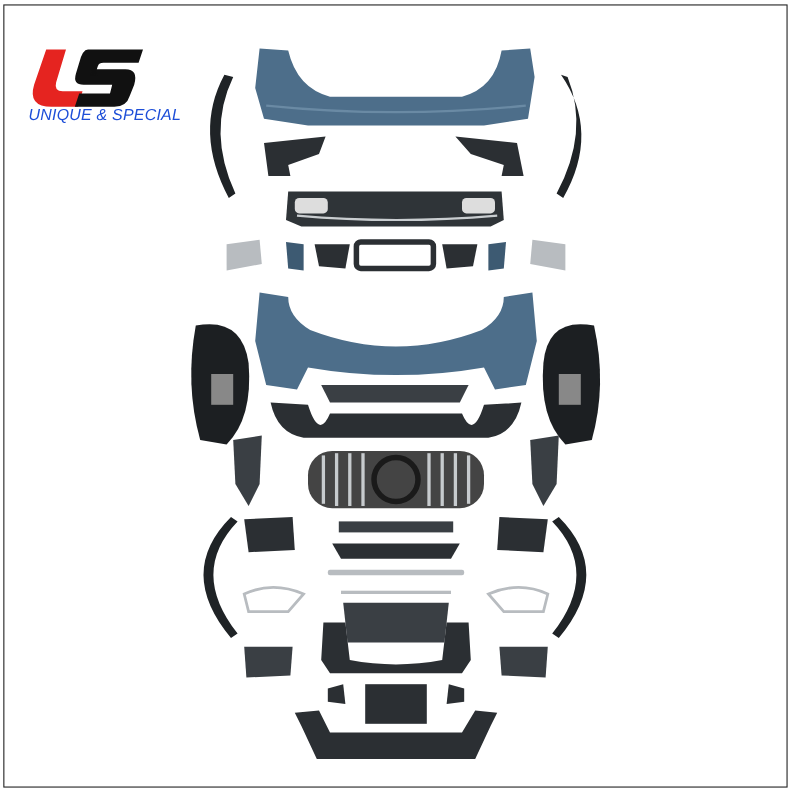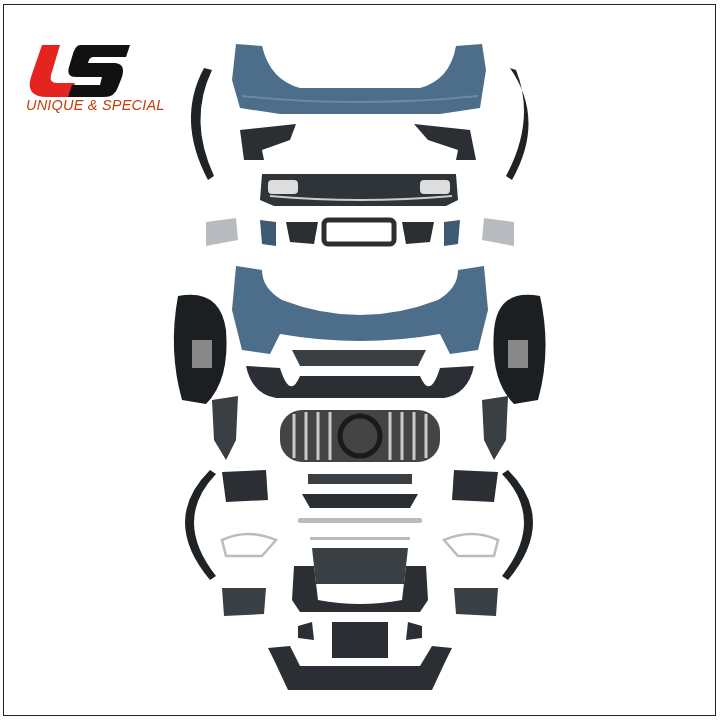--- a/index.html
+++ b/index.html
@@ -1,19 +1,19 @@
 <!DOCTYPE html>
 <html><head>
 <meta charset="utf-8">
 <style>
   html,body{margin:0;padding:0;background:#fff;}
   body{width:720px;height:720px;position:relative;overflow:hidden;font-family:"Liberation Sans",sans-serif;}
   .frame{position:absolute;left:3px;top:4px;width:713px;height:712px;border:1px solid #222;box-sizing:border-box;background:#fff;}
   .logo{position:absolute;left:20px;top:34px;width:150px;height:80px;}
-  .logo-text{position:absolute;left:22px;top:92px;font-size:14.5px;font-style:italic;color:#c2410c;letter-spacing:0.2px;white-space:nowrap;}
+  .logo-text{position:absolute;left:22px;top:92px;font-size:14.5px;font-style:italic;color:#1d4ed8;letter-spacing:0.2px;white-space:nowrap;}
   svg.parts{position:absolute;left:0;top:0;}
 </style>
 </head>
 <body>
 
 <div class="frame">
   <div class="logo">
     <svg width="150" height="60" viewBox="0 0 150 60">
       <path d="M18 6 h18 l-9 30 q-2 8 6 8 h18 l-4 14 h-24 q-22 0 -16 -20 z" fill="#e52420"></path>
       <path d="M56 6 h50 l-4 12 h-32 q-4 0 -5 3 l-1 3 h26 q12 0 8 14 l-4 10 q-3 10 -14 10 h-36 l4 -12 h28 l2 -8 h-26 q-10 0 -7 -10 l3 -10 q3 -12 8 -12 z" fill="#111"></path>

